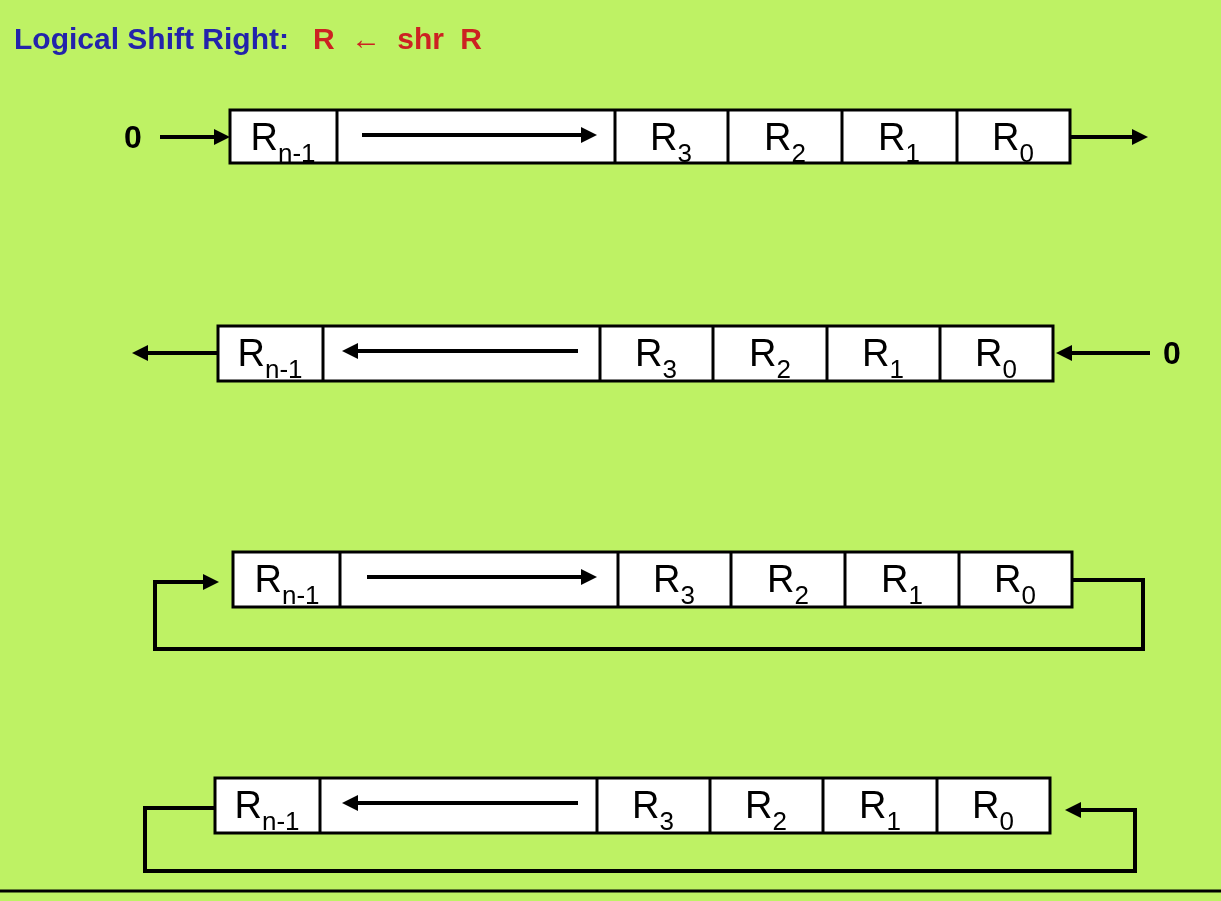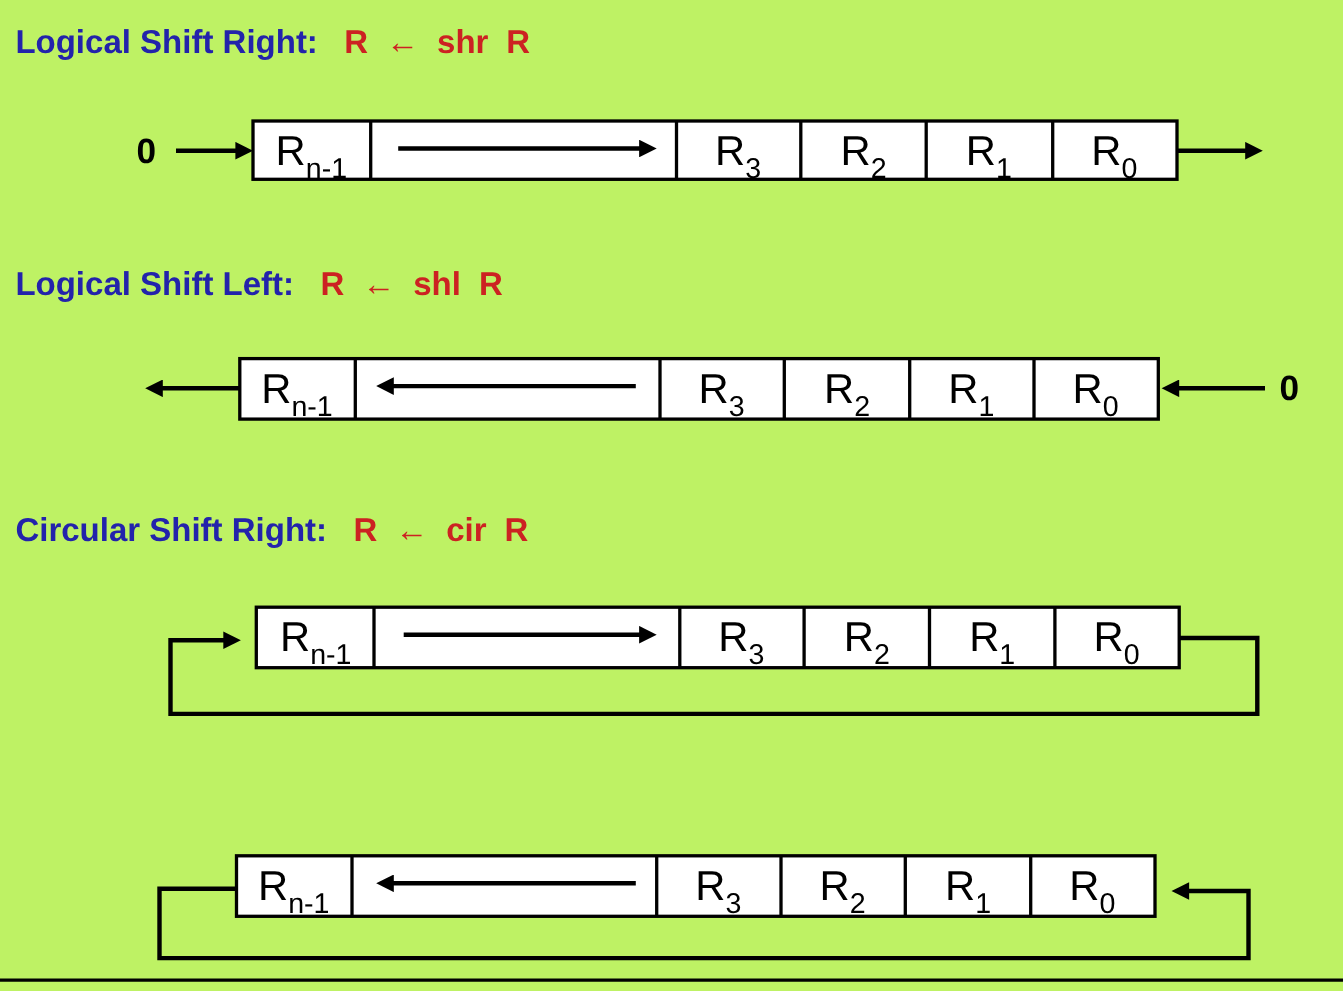--- a/index.html
+++ b/index.html
@@ -29,26 +29,20 @@
   .boxrect{stroke:#000000;stroke-width:3;fill:#ffffff;}
   .rule{stroke:#000000;stroke-width:3;}
 </style>
 </head>
 <body>
 
 <div id="canvas">
 
   <div class="title" style="top:22px">
     <span class="t-blue">Logical Shift Right:</span><span class="t-red">R ← shr R</span>
-  </div>
-  <div class="title" style="top:242px">
-    <span class="t-blue">Logical Shift Left:</span><span class="t-red">R ← shl R</span>
-  </div>
-  <div class="title" style="top:466px">
-    <span class="t-blue">Circular Shift Right:</span><span class="t-red">R ← cir R</span>
   </div>
 
   <svg width="1221" height="901" viewBox="0 0 1221 901" style="position:absolute;left:0;top:0">
     <defs>
       <marker id="ah" viewBox="0 0 4 4" refX="1" refY="2" markerWidth="5" markerHeight="4" orient="auto">
         <path d="M0,0 L4,2 L0,4 Z" fill="#000000"></path>
       </marker>
     </defs>
 
     <g>

